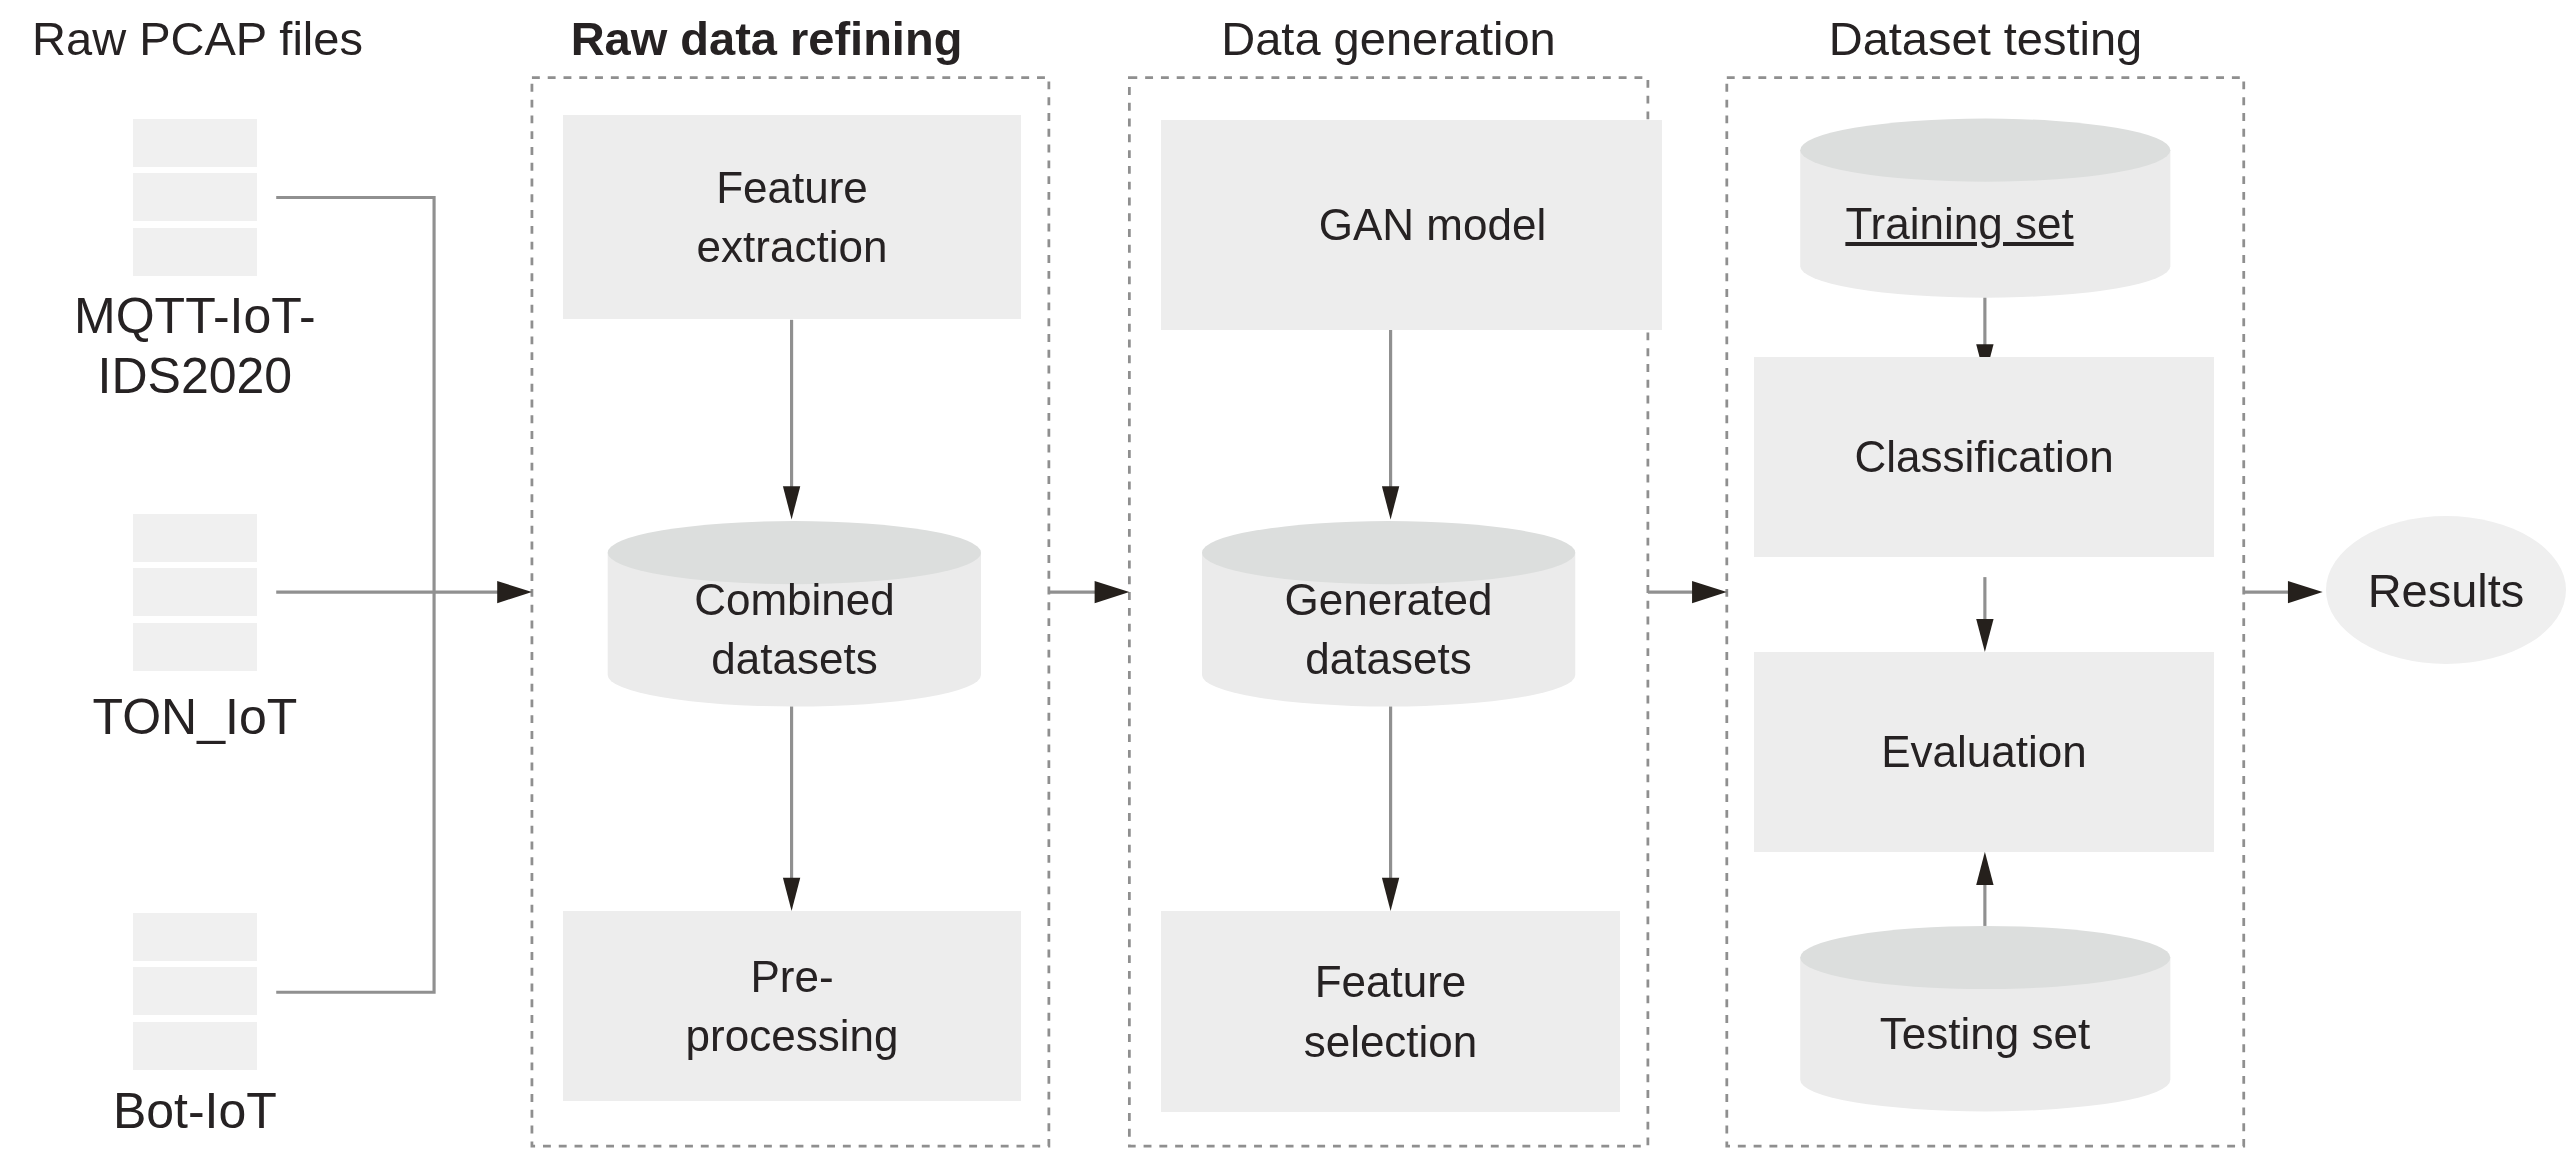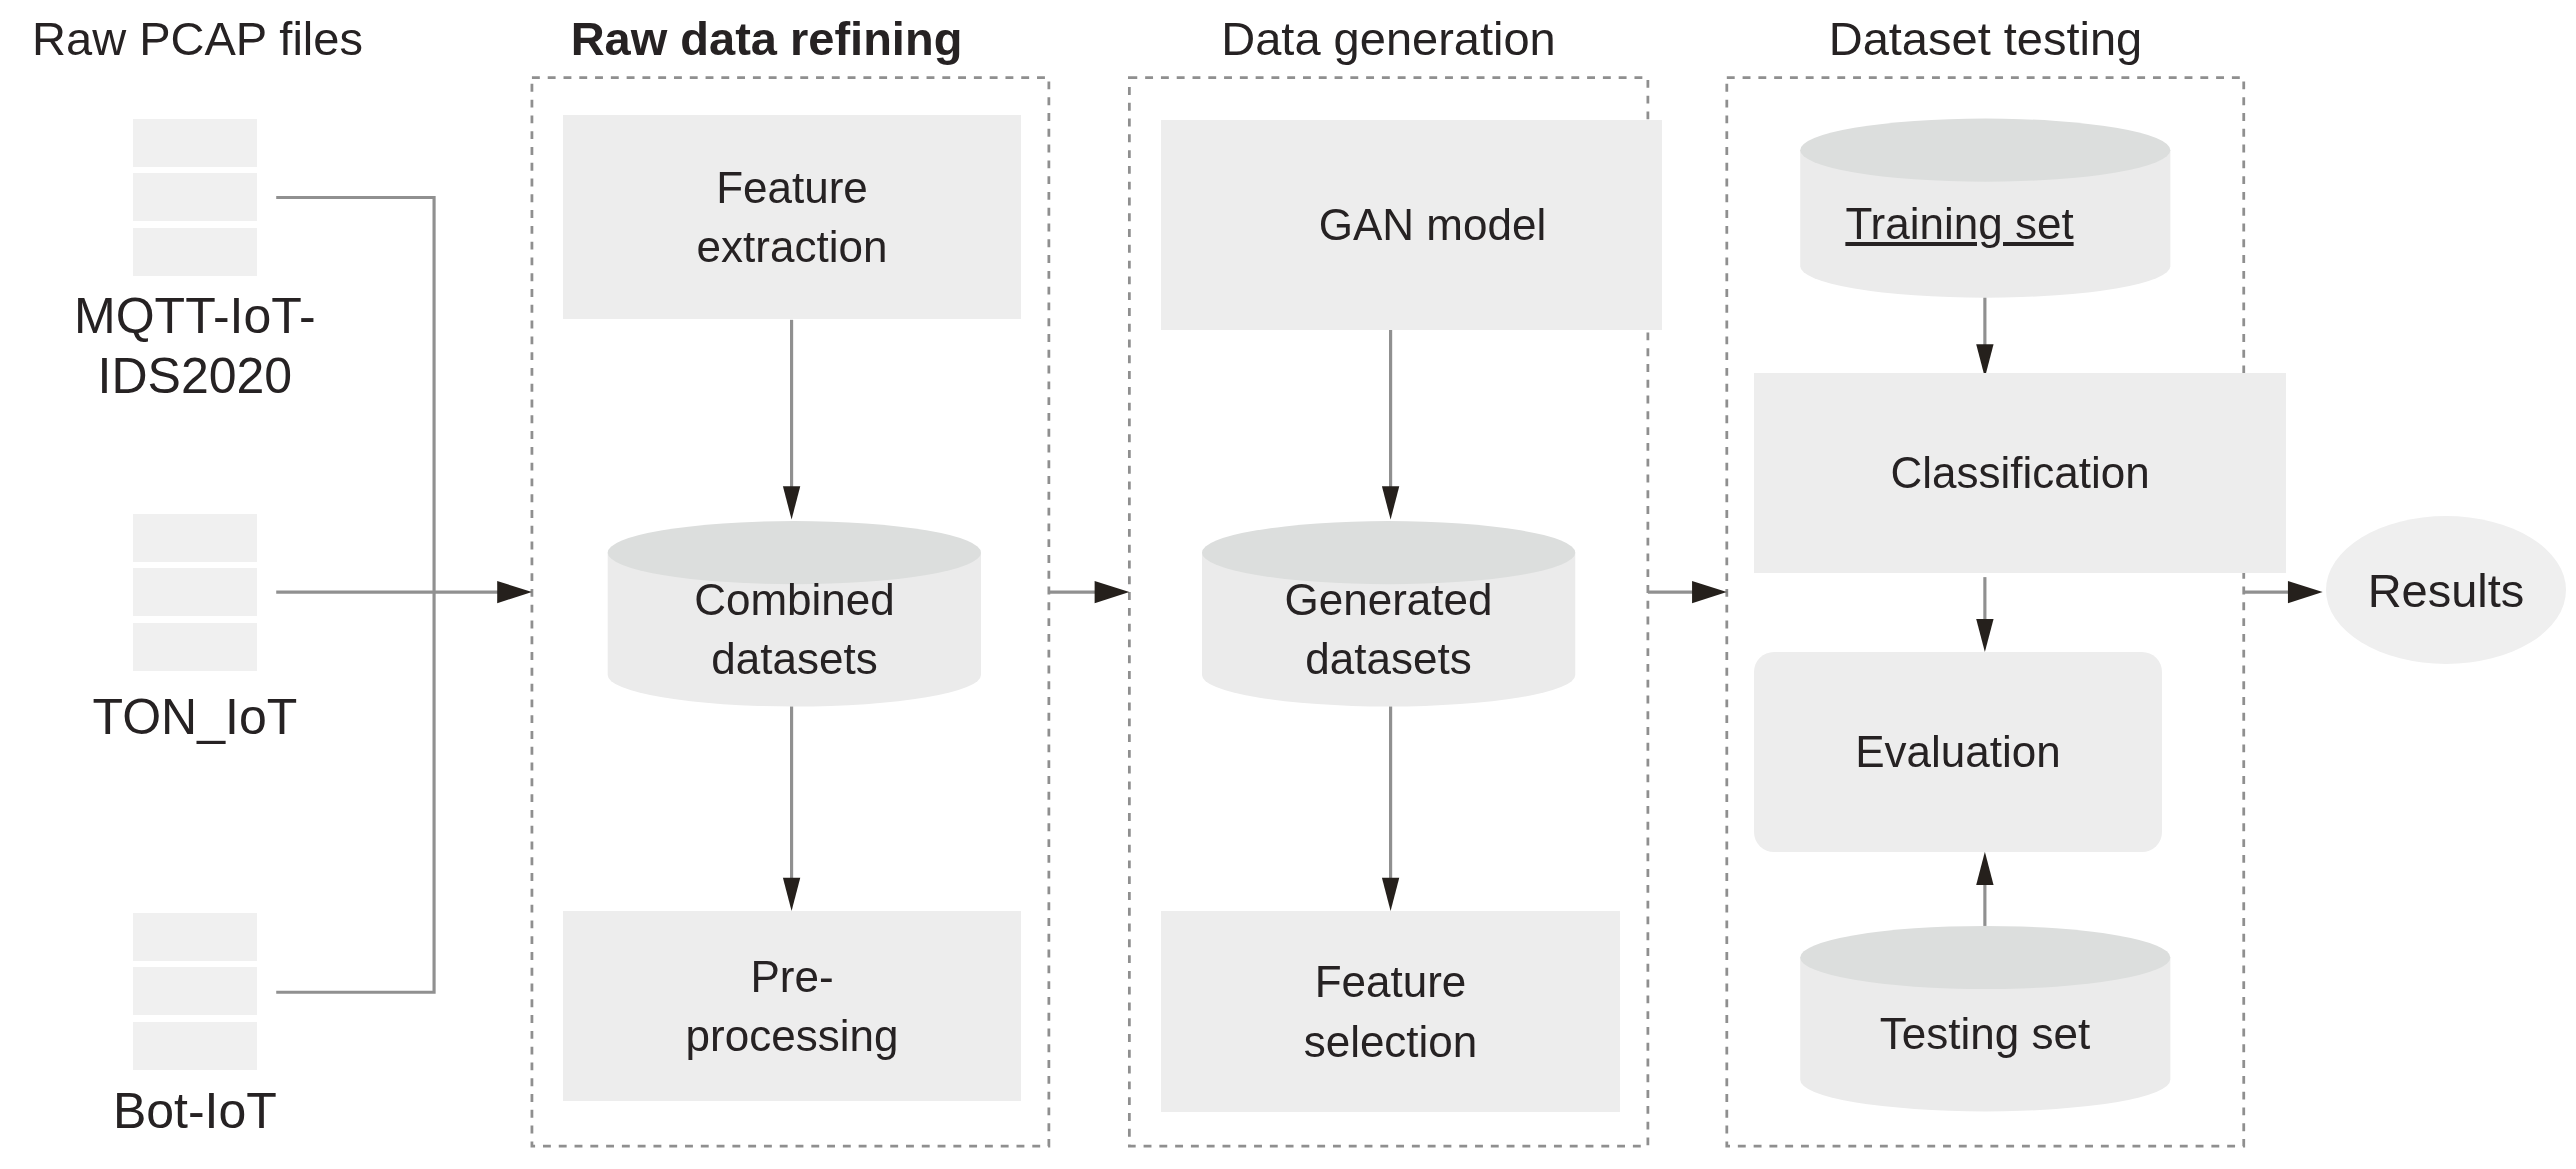--- a/index.html
+++ b/index.html
@@ -145,22 +145,22 @@
   <div class="src-label" style="left:13.4px;top:687px;width:363px;">TON_IoT</div>
   <div class="src-label" style="left:13.4px;top:1081px;width:363px;">Bot-IoT</div>
 
   <div class="box" style="left:563px;top:115px;width:458px;height:204px;">Feature
 extraction</div>
   <div class="box" style="left:563px;top:911px;width:458px;height:190px;">Pre-
 processing</div>
   <div class="box" style="left:1161px;top:120px;width:459px;height:210px;padding-left:42px;">GAN model</div>
   <div class="box" style="left:1161px;top:911px;width:459px;height:201px;">Feature
 selection</div>
-  <div class="box" style="left:1754px;top:373px;width:532px;height:200px;">Classification</div>
-  <div class="box" style="left:1754px;top:652px;width:408px;height:200px;border-radius:20px;">Evaluation</div>
+  <div class="box" style="left:1754px;top:357px;width:460px;height:200px;">Classification</div>
+  <div class="box" style="left:1754px;top:652px;width:460px;height:200px;">Evaluation</div>
 
   <div class="cyl-label" style="left:608px;top:552px;width:373px;height:154px;">Combined
 datasets</div>
   <div class="cyl-label" style="left:1202px;top:552px;width:373px;height:154px;">Generated
 datasets</div>
   <div class="cyl-label" style="left:1800px;top:150px;width:319px;height:148px;text-decoration:underline;">Training set</div>
   <div class="cyl-label" style="left:1800px;top:957px;width:370px;height:154px;">Testing set</div>
 
   <div class="terminator" style="left:2326px;top:516px;width:240px;height:148px;">Results</div>
 

